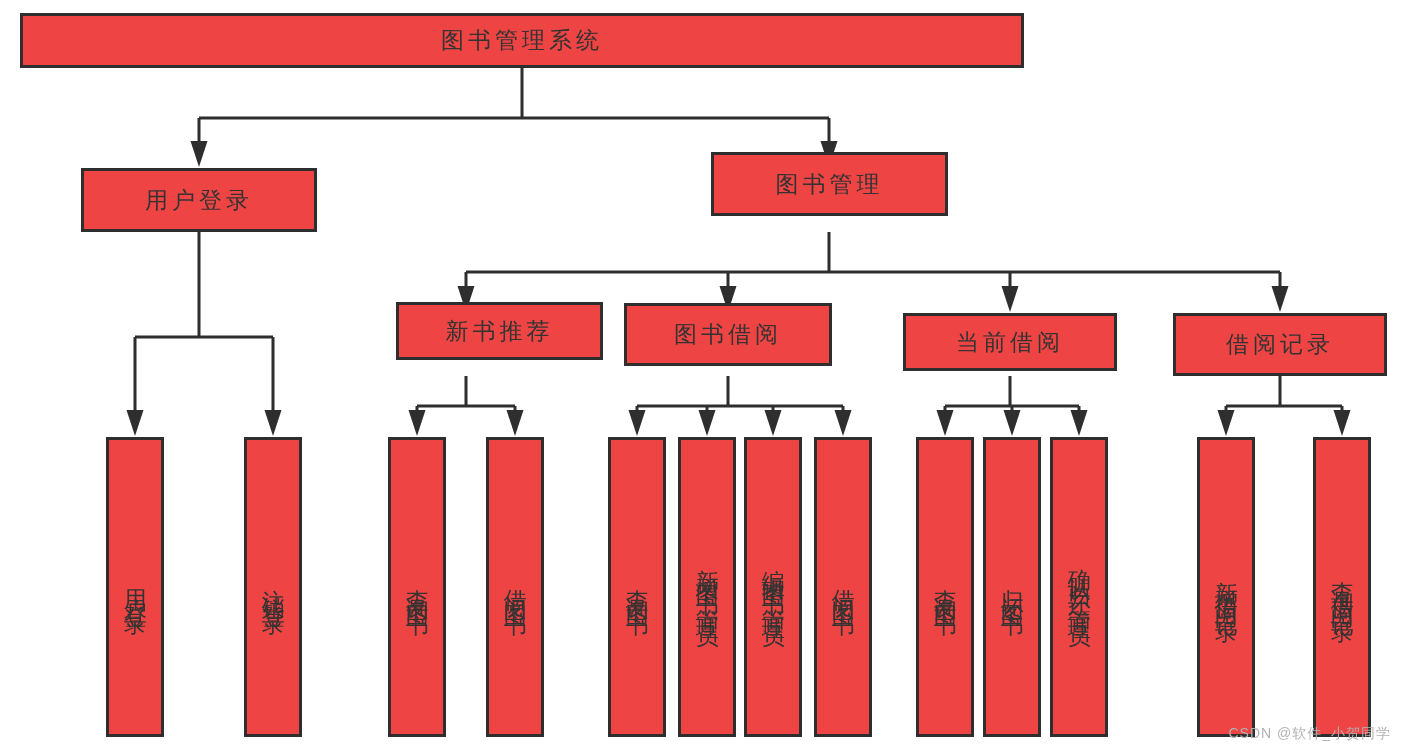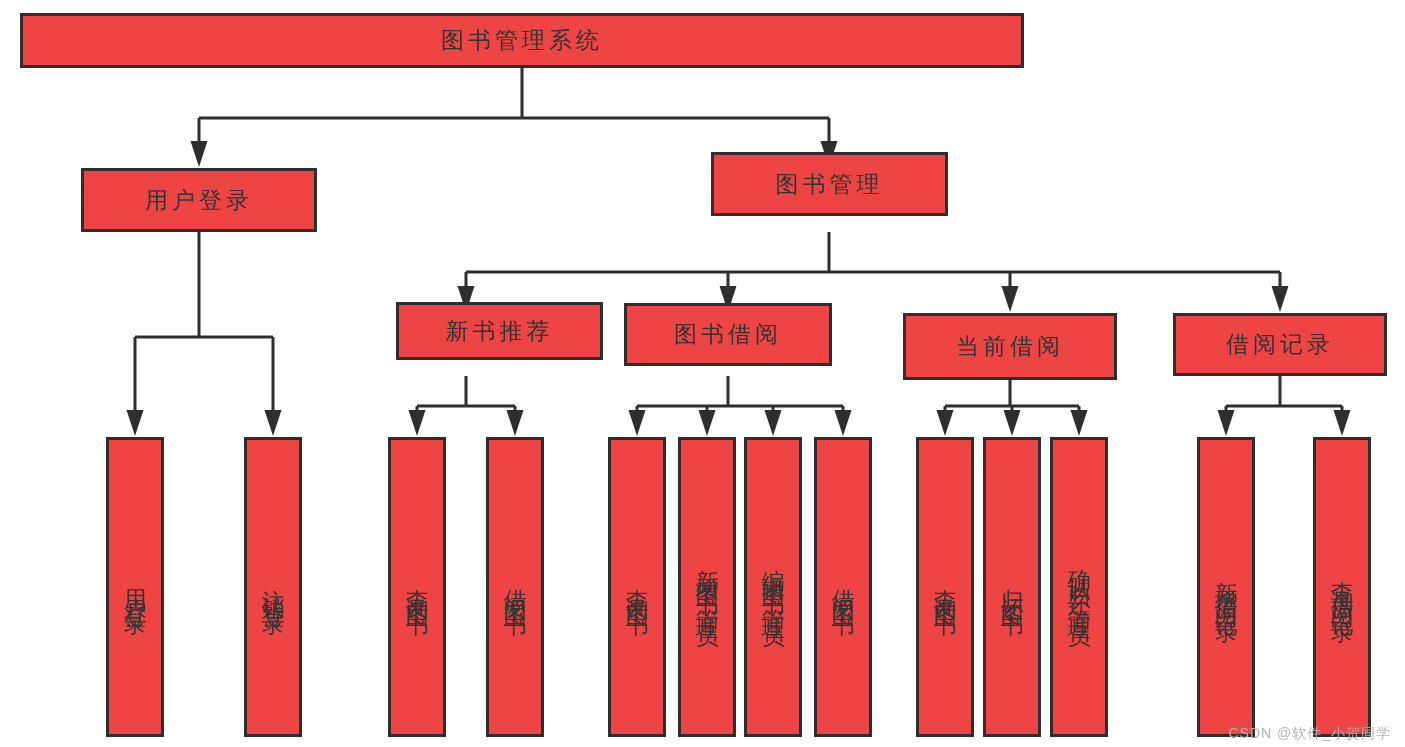--- a/index.html
+++ b/index.html
@@ -119,21 +119,21 @@
     </g>
   </svg>
 
   <div class="node" style="left:20px; top:13px; width:1004px; height:55px;">图书管理系统</div>
 
   <div class="node" style="left:81px; top:168px; width:236px; height:64px;">用户登录</div>
   <div class="node" style="left:711px; top:152px; width:237px; height:64px;">图书管理</div>
 
   <div class="node" style="left:363px; top:302px; width:207px; height:58px;margin-left:33px;">新书推荐</div>
   <div class="node" style="left:624px; top:303px; width:208px; height:63px;">图书借阅</div>
-  <div class="node" style="left:903px; top:313px; width:214px; height:67px;">当前借阅</div>
+  <div class="node" style="left:903px; top:313px; width:214px; height:58px;">当前借阅</div>
   <div class="node" style="left:1173px; top:313px; width:214px; height:63px;">借阅记录</div>
 
   <div class="node vert" style="left:106px; top:437px; width:58px; height:300px;">用户登录</div>
   <div class="node vert" style="left:244px; top:437px; width:58px; height:300px;">注销登录</div>
 
   <div class="node vert" style="left:388px; top:437px; width:58px; height:300px;">查询图书</div>
   <div class="node vert" style="left:486px; top:437px; width:58px; height:300px;">借阅图书</div>
 
   <div class="node vert" style="left:608px; top:437px; width:58px; height:300px;">查询图书</div>
   <div class="node vert" style="left:678px; top:437px; width:58px; height:300px;">新增图书（管理员）</div>

